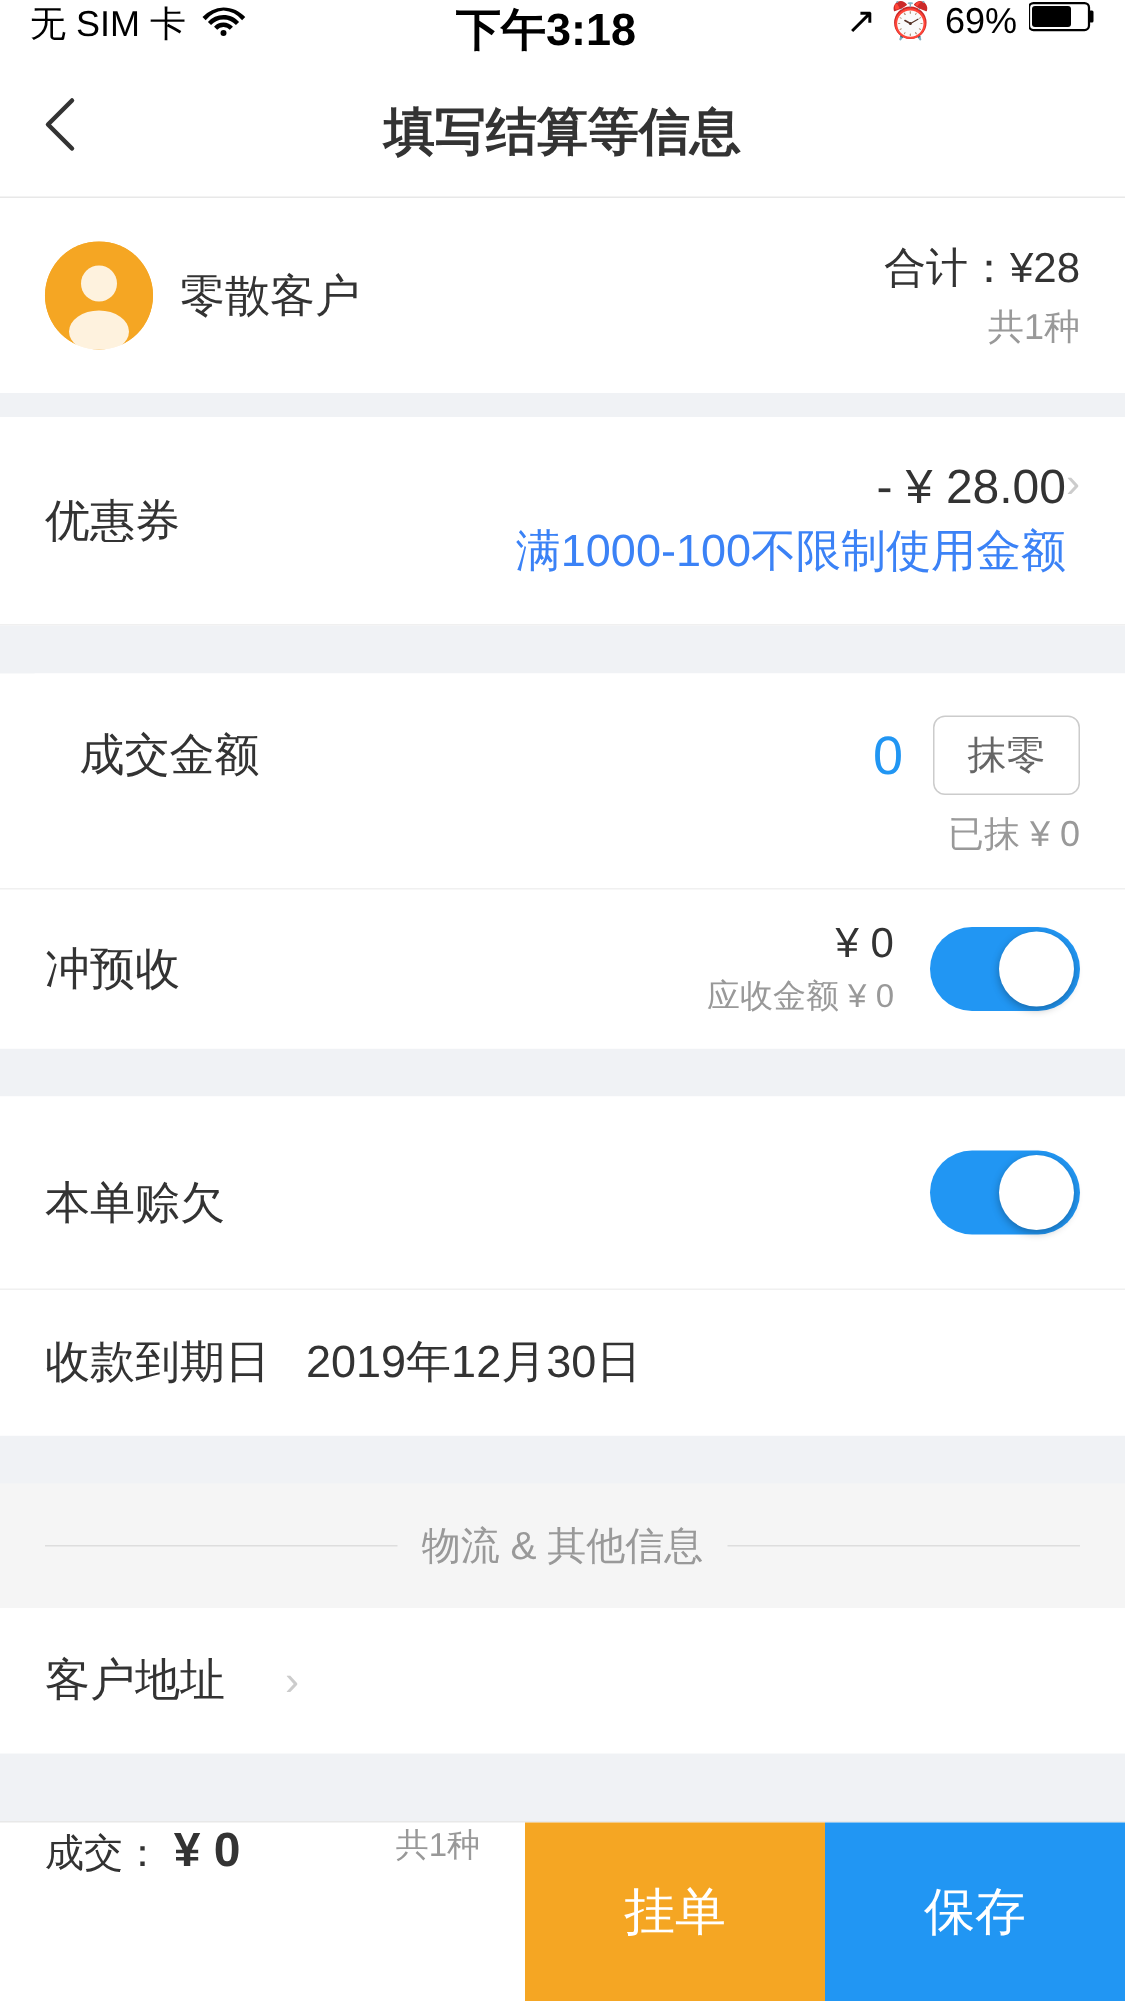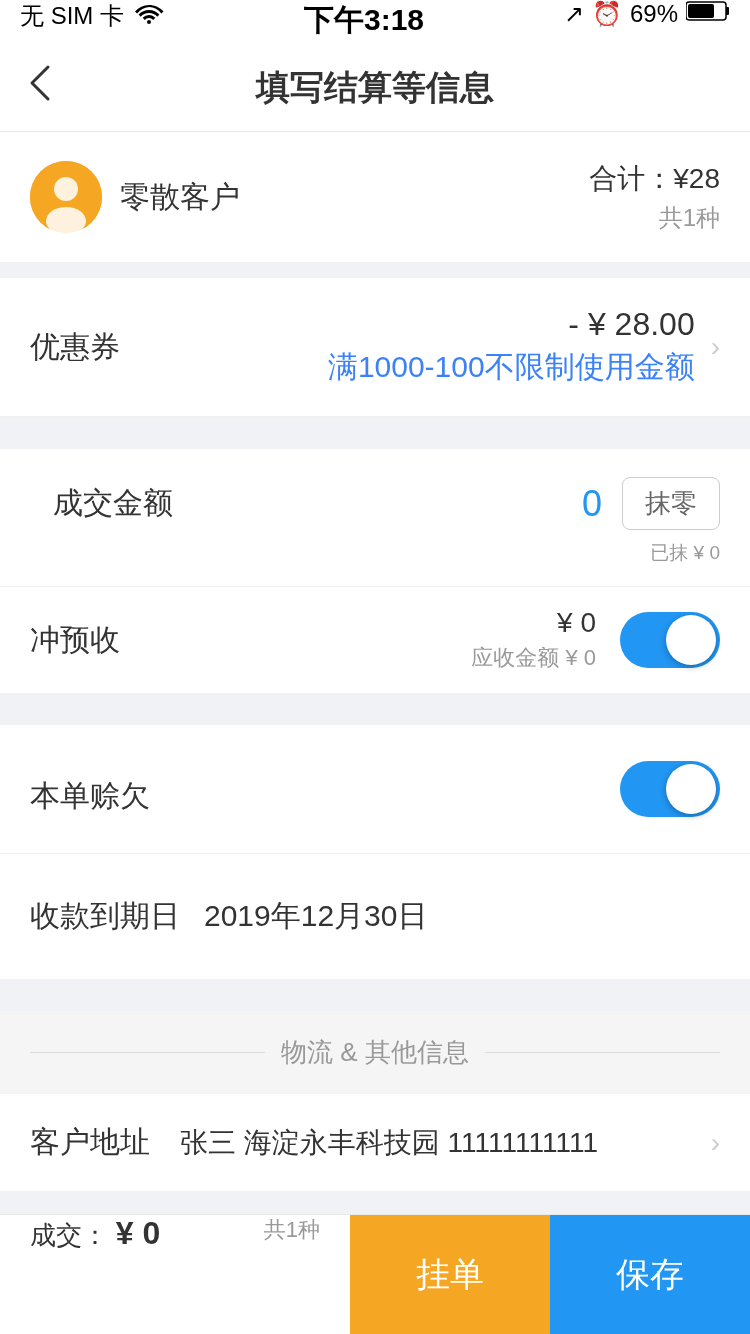--- a/index.html
+++ b/index.html
@@ -89,21 +89,21 @@
     .row-item {
       display: flex;
       align-items: center;
       justify-content: space-between;
       padding: 28px 30px;
       background: #fff;
       border-bottom: 1px solid #f0f0f0;
       min-height: 100px;
     }
     .row-label { font-size: 30px; color: #333; }
-    .row-right { display: flex; align-items: center; gap: 16px; }
+    .row-right { display: flex; }
     .row-value-block { text-align: right; }
     .coupon-amount { font-size: 32px; color: #333; font-weight: 500; }
     .coupon-desc { font-size: 30px; color: #3b82f6; margin-top: 4px; }
     .chevron-icon {
       color: #ccc;
       font-size: 28px;
     }
 
     
     .section-sep {
@@ -133,21 +133,21 @@
     .round-zero-btn {
       border: 1px solid #ccc;
       border-radius: 8px;
       padding: 8px 22px;
       font-size: 26px;
       color: #666;
       background: #fff;
       cursor: pointer;
     }
     .deal-sub {
-      font-size: 19px;
+      font-size: 24px;
       color: #999;
       padding: 0 30px 20px 30px;
       text-align: right;
       background: #fff;
     }
 
     
     .prepay-row {
       display: flex;
       align-items: center;
@@ -191,21 +191,21 @@
       justify-content: space-between;
       padding: 36px 30px;
       background: #fff;
     }
     .credit-label { font-size: 30px; color: #333; }
 
     
     .due-date-row {
       display: flex;
       align-items: center;
-      padding: 42px 30px;
+      padding: 28px 30px;
       background: #fff;
       border-top: 1px solid #f0f0f0;
     }
     .due-date-label { font-size: 30px; color: #333; margin-right: 24px; flex-shrink: 0; }
     .due-date-value { font-size: 30px; color: #333; }
 
     
     .logistics-header {
       display: flex;
       align-items: center;
@@ -396,21 +396,20 @@
 
 <div class="section-sep"></div>
 
 <div class="logistics-header">
   <span>物流 &amp; 其他信息</span>
 </div>
 
 <div class="section">
   <div class="address-row">
     <span class="address-label">客户地址</span>
-    <span class="address-value">张三 海淀永丰科技园 11111111111</span>
     <span class="address-chevron">›</span>
   </div>
 </div>
 
 <div class="spacer"></div>
 
 <div class="bottom-bar">
   <div class="bottom-info">
     <div>
       <span class="bottom-deal">成交：</span>

